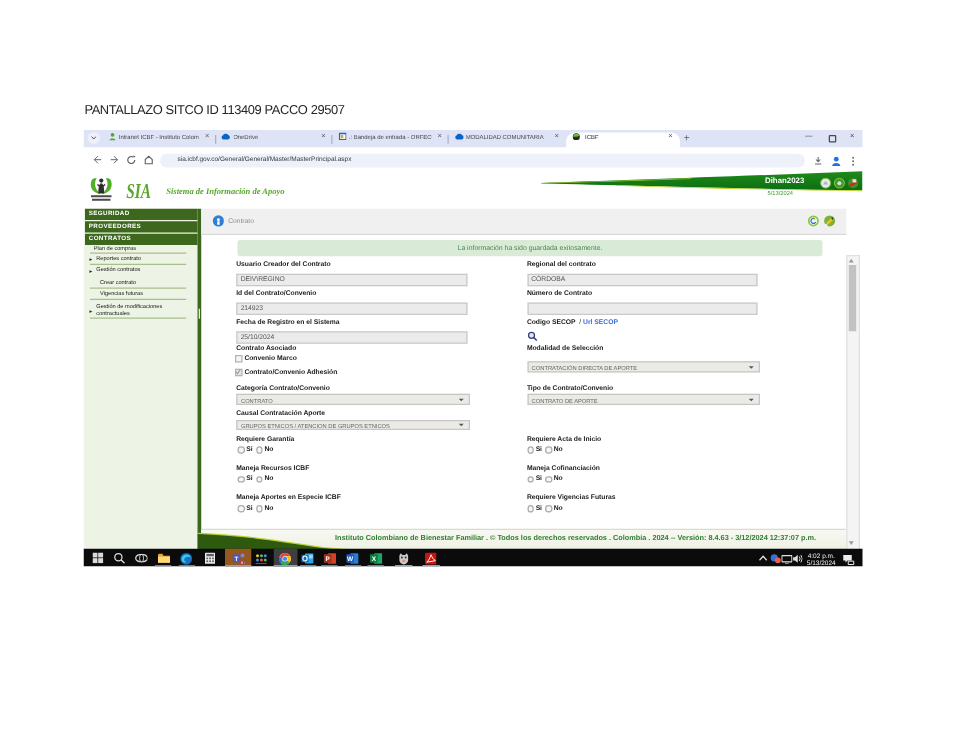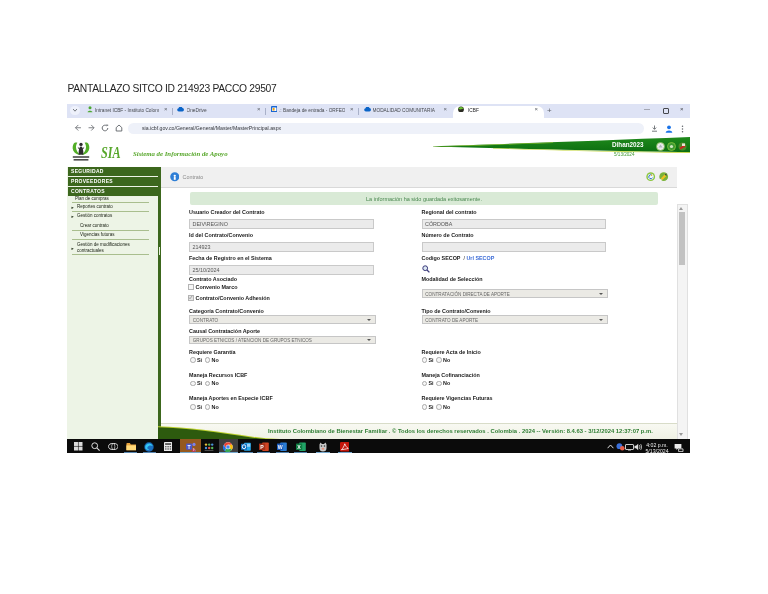--- a/index.html
+++ b/index.html
@@ -33,21 +33,21 @@
   .fsel{width:182px;height:5.4px;background:#ebeae5;border:0.8px solid #c6c6c6;font-size:4.6px;color:#666;padding-top:1.4px;padding-left:2.8px;white-space:nowrap;overflow:hidden;}
   .caret{width:0;height:0;border-left:2.2px solid transparent;border-right:2.2px solid transparent;border-top:2.8px solid #555;}
   .cbox{width:4.2px;height:4.2px;background:#f6f6f6;border:0.8px solid #b4b4b4;}
   .rad{width:3.6px;height:3.6px;background:#f6f6f6;border:0.8px solid #ababab;border-radius:50%;}
   .rlab{font-size:5.4px;font-weight:bold;color:#1a1a1a;}
   
   .taskbar{left:66.5px;top:439.4px;width:623.5px;height:14px;background:#0b0b0b;}
 </style>
 </head>
 <body>
-<div class="abs title">PANTALLAZO SITCO ID 214923 PACCO 29507</div>
+<div class="abs title">PANTALLAZO SITCO ID 113409 PACCO 29507</div>
 
 <div class="abs tabstrip"></div>
 <div class="abs chev">
     <svg width="4" height="3" viewBox="0 0 4 3">
       <path d="M0 0 L2 2.2 L4 0" stroke="#3c4043" stroke-width="0.7" fill="none"></path>
     </svg>
   </div>
 <div id="tabicons">
 
   <svg class="abs" style="left:87px;top:105.5px;" width="6" height="7" viewBox="0 0 6 7">

